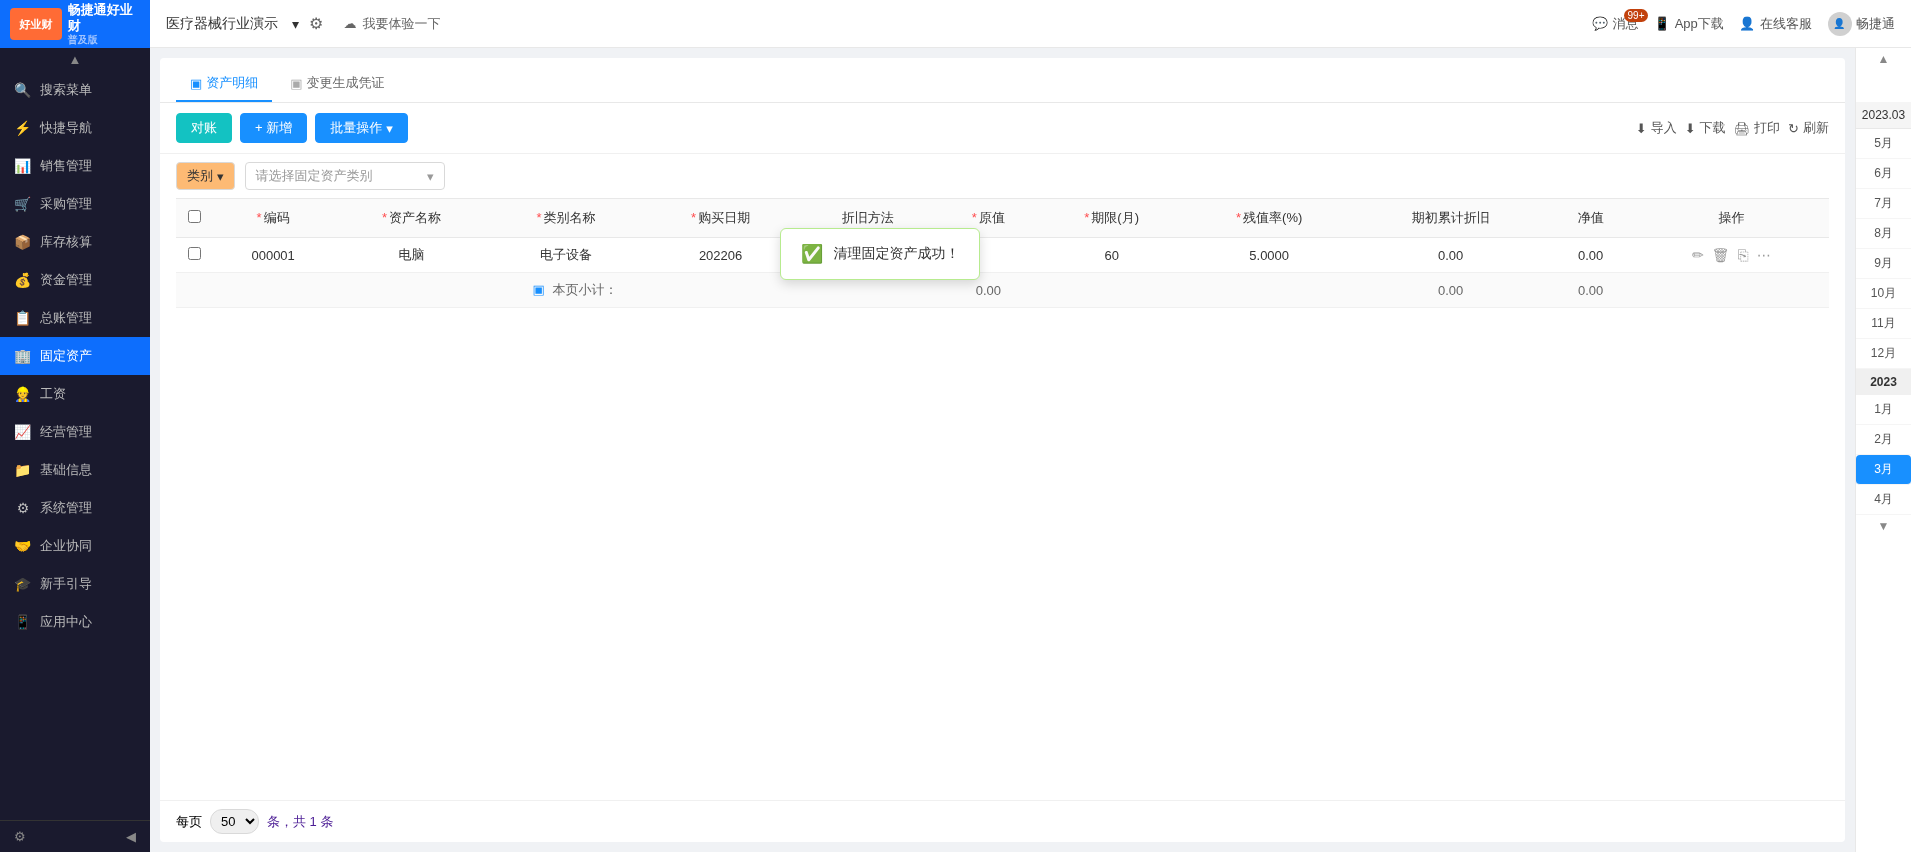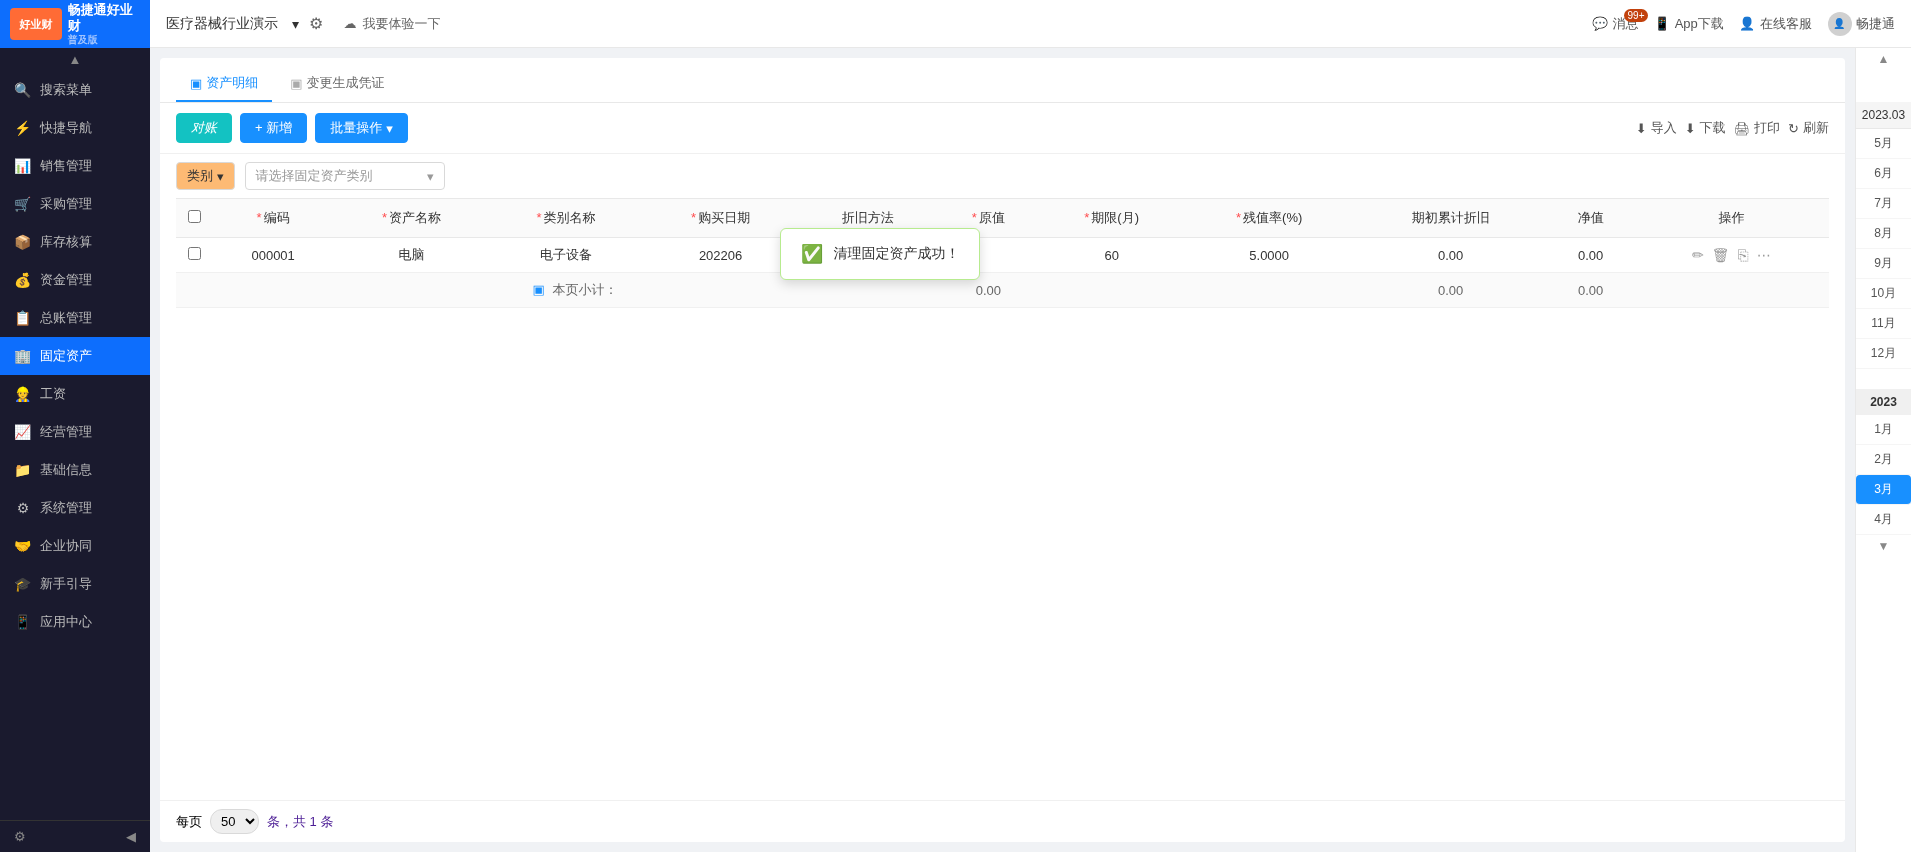--- a/index.html
+++ b/index.html
@@ -43,21 +43,21 @@
 
     
     .sub-tab-bar { display: flex; align-items: center; padding: 10px 16px 0; gap: 4px; border-bottom: 1px solid #e8e8e8; }
     .sub-tab { padding: 6px 14px 8px; cursor: pointer; font-size: 13px; color: #666; border-bottom: 2px solid transparent; display: flex; align-items: center; gap: 4px; }
     .sub-tab.active { color: #1890ff; border-bottom: 2px solid #1890ff; }
 
     
     .toolbar { display: flex; align-items: center; padding: 10px 16px; gap: 8px; border-bottom: 1px solid #f0f0f0; }
     .btn { padding: 5px 14px; border-radius: 4px; cursor: pointer; font-size: 13px; border: 1px solid #d9d9d9; background: white; color: #333; display: flex; align-items: center; gap: 4px; }
     .btn-primary { background: #1890ff; color: white; border-color: #1890ff; }
-    .btn-teal { background: #13c2c2; color: white; border-color: #13c2c2; font-style: italic; }
+    .btn-teal { background: #13c2c2; color: white; border-color: #13c2c2; }
     .btn-dropdown { display: flex; align-items: center; gap: 4px; }
     .toolbar-right { margin-left: auto; display: flex; align-items: center; gap: 8px; }
     .toolbar-action { display: flex; align-items: center; gap: 4px; cursor: pointer; color: #555; font-size: 13px; }
 
     
     .filter-bar { display: flex; align-items: center; padding: 8px 16px; gap: 10px; }
     .filter-select { display: flex; align-items: center; gap: 4px; border: 1px solid #d9d9d9; border-radius: 4px; padding: 4px 10px; background: #fdba74; cursor: pointer; font-size: 13px; color: #333; }
     .filter-dropdown { display: flex; align-items: center; border: 1px solid #d9d9d9; border-radius: 4px; padding: 4px 10px; background: white; cursor: pointer; font-size: 13px; color: #999; min-width: 200px; justify-content: space-between; }
 
     
@@ -81,21 +81,21 @@
     
     .pagination { display: flex; align-items: center; gap: 8px; padding: 8px 16px; border-top: 1px solid #f0f0f0; }
     .pagination-select { border: 1px solid #d9d9d9; border-radius: 12px; padding: 3px 6px; font-size: 13px; }
     .pagination-text { color: #4c1d95; font-size: 13px; }
 
     
     .right-panel { width: 56px; background: white; border-left: 1px solid #e8e8e8; display: flex; flex-direction: column; overflow: hidden; font-size: 12px; position: relative; }
     .right-panel-header { background: #f5f5f5; padding: 6px 4px; text-align: center; font-size: 12px; color: #333; border-bottom: 1px solid #e8e8e8; cursor: pointer; display: flex; align-items: center; justify-content: center; margin-top: 32px; }
     .month-item { padding: 6px 4px; text-align: center; cursor: pointer; color: #555; border-bottom: 1px solid #f5f5f5; }
     .month-item.active { background: #1890ff; color: white; border-radius: 4px; }
-    .year-label { padding: 6px 4px; text-align: center; font-weight: bold; color: #333; background: #f0f0f0; font-size: 12px; margin-top: 20px; }
+    .year-label { padding: 6px 4px; text-align: center; font-weight: bold; color: #333; background: #f0f0f0; font-size: 12px; }
     .nav-arrow { text-align: center; padding: 4px; cursor: pointer; color: #888; }
   </style>
 </head>
 <body>
 
 <div class="sidebar">
   <div class="sidebar-header">
     <div style="width:56px;height:32px;background:#ff6b35;border-radius:4px;display:flex;align-items:center;justify-content:center;color:white;font-weight:bold;font-size:11px;">好业财</div>
     <div class="logo-text">
       <span>畅捷通好业财</span>

